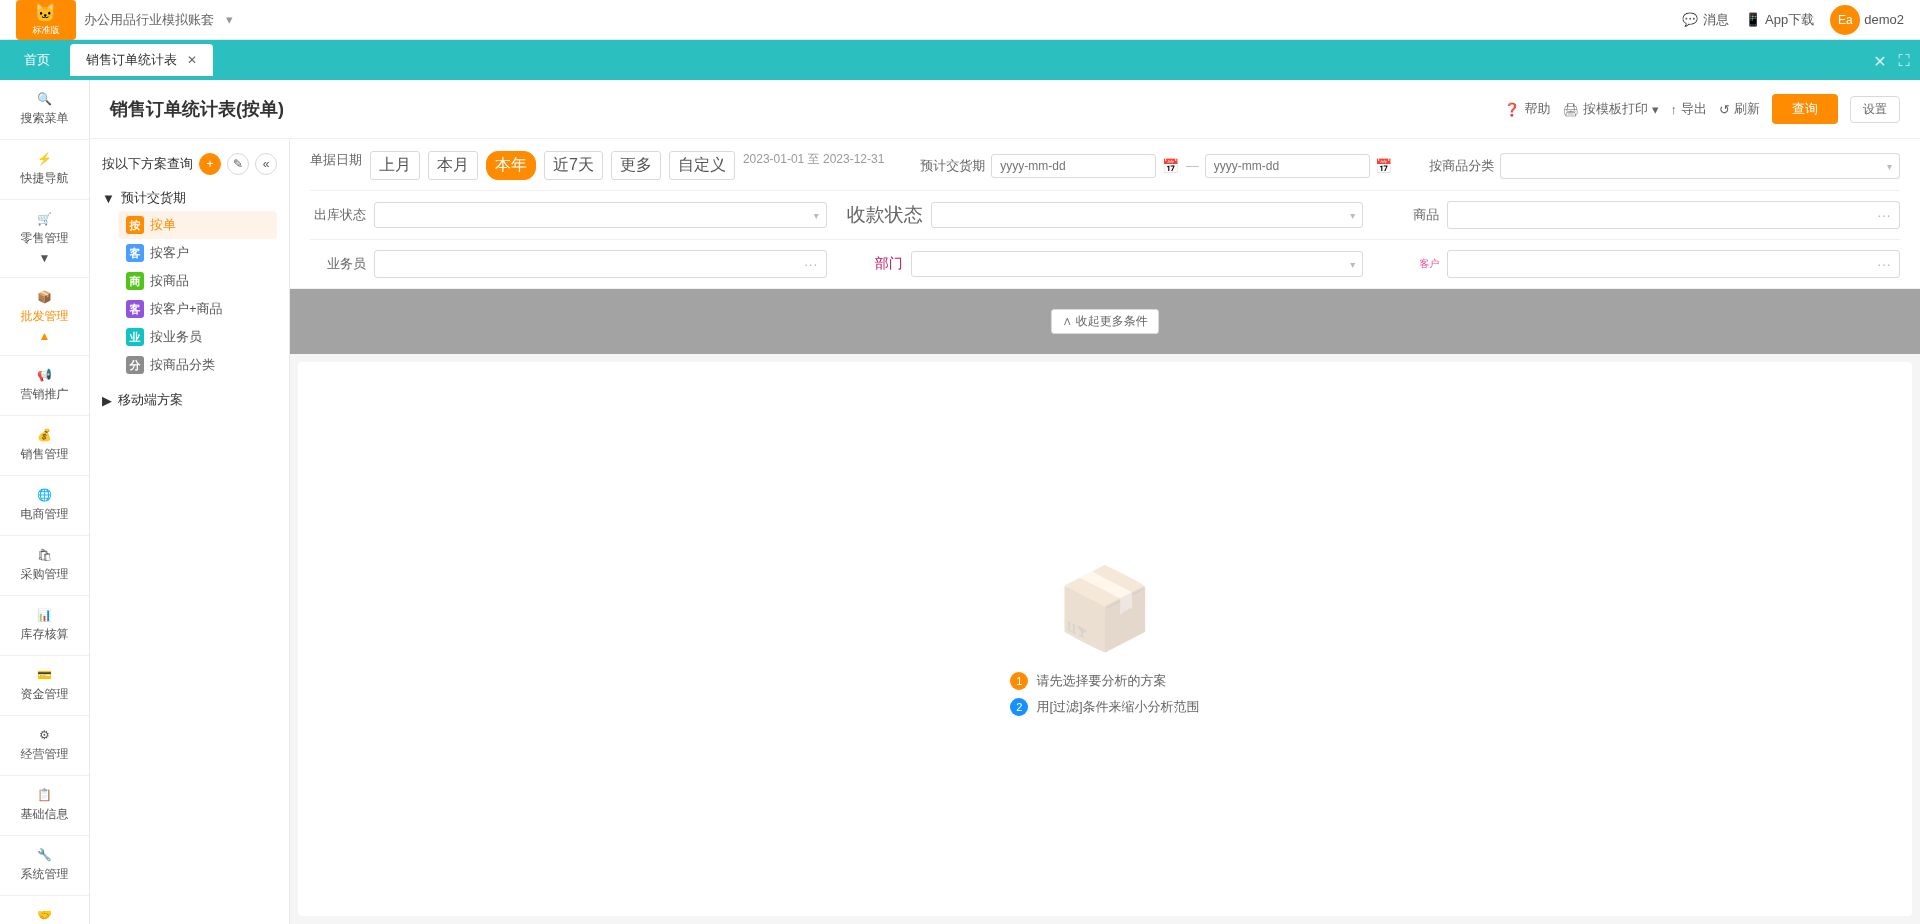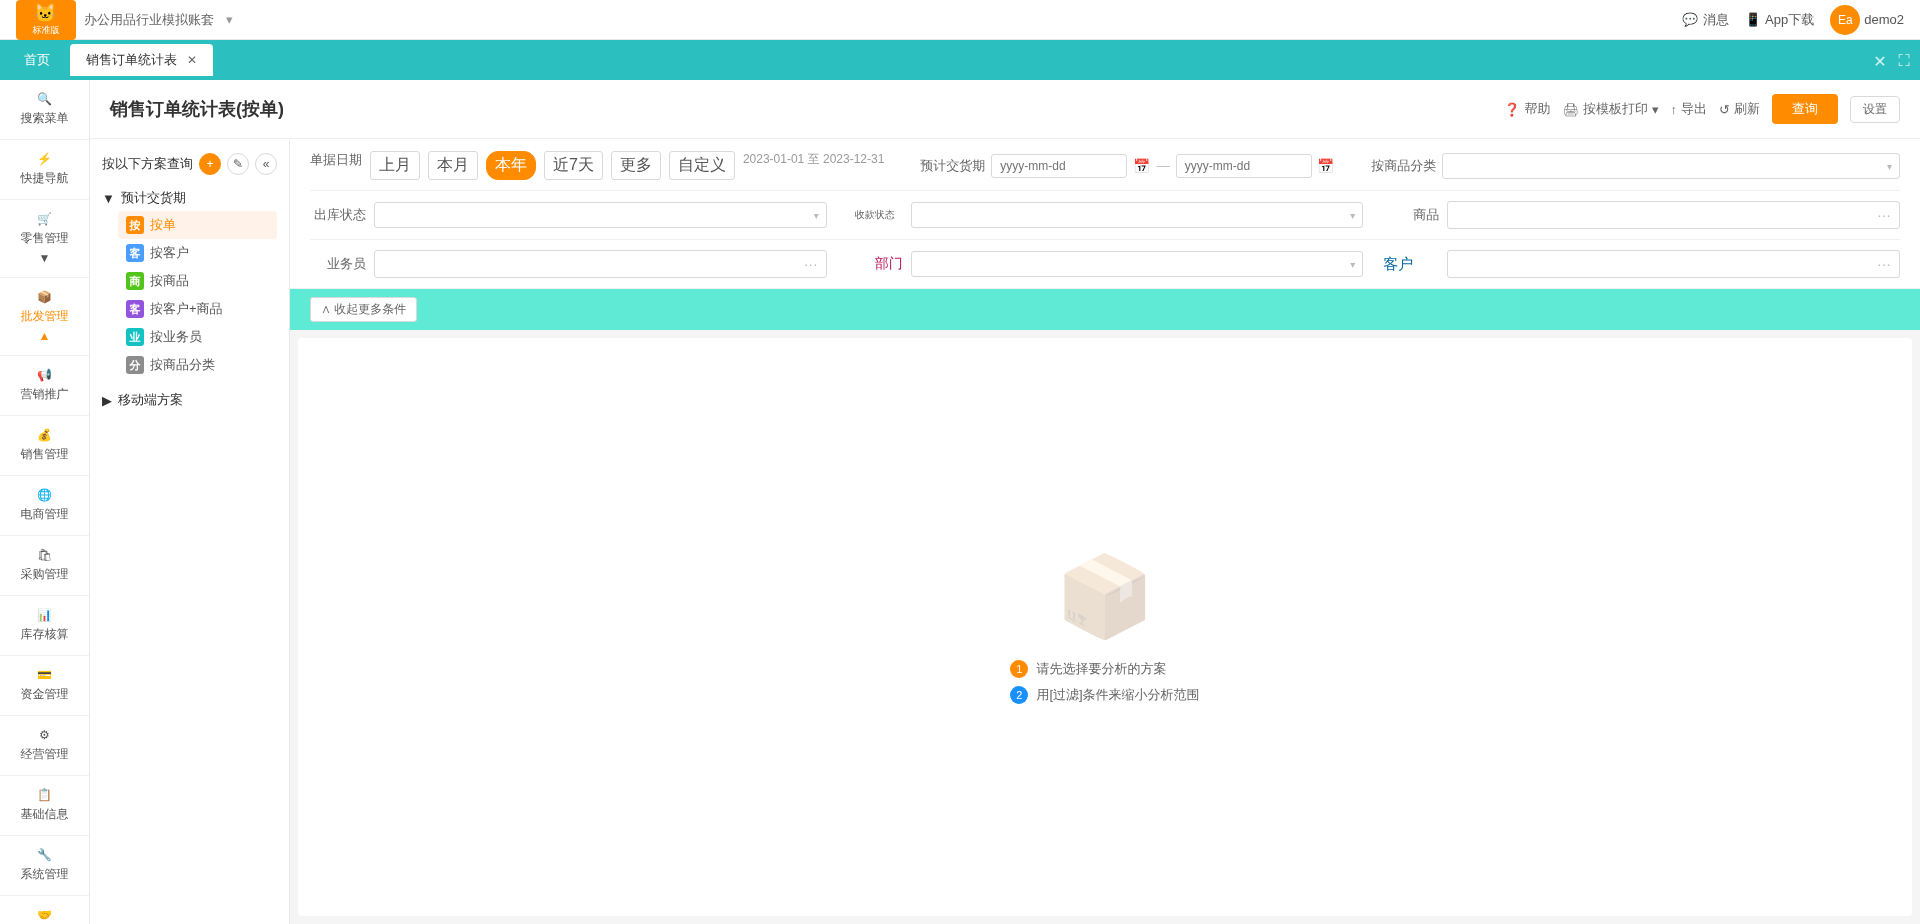--- a/index.html
+++ b/index.html
@@ -37,21 +37,21 @@
     
     .content-area { flex: 1; display: flex; flex-direction: column; overflow: hidden; }
     .page-title { font-size: 18px; font-weight: bold; color: #333; }
     .page-actions { display: flex; align-items: center; gap: 12px; }
     .action-btn { display: flex; align-items: center; gap: 4px; font-size: 13px; color: #666; cursor: pointer; }
     .action-btn-primary { background: #ff8c00; color: #fff; border: none; padding: 6px 20px; border-radius: 4px; font-size: 13px; cursor: pointer; }
     .action-btn-secondary { background: #fff; color: #666; border: 1px solid #d9d9d9; padding: 4px 12px; border-radius: 4px; font-size: 12px; cursor: pointer; }
     .date-btn { padding: 3px 8px; border: 1px solid #d9d9d9; border-radius: 3px; background: #fff; font-size: 16px; cursor: pointer; color: #555; }
     .date-btn.active { background: #ff8c00; color: #fff; border-color: #ff8c00; border-radius: 12px; }
     .filter-input { border: 1px solid #d9d9d9; border-radius: 3px; padding: 4px 8px; font-size: 12px; color: #999; background: #fff; }
-    .filter-input-wide { width: 136px; }
+    .filter-input-wide { width: 165px; }
 
     
     .left-panel { width: 200px; background: #fff; border-right: 1px solid #e8e8e8; padding: 8px 0; }
     .left-panel-header { display: flex; align-items: center; justify-content: space-between; padding: 6px 12px; }
     .left-panel-title { font-size: 13px; color: #333; }
     .left-panel-icons { display: flex; gap: 6px; }
     .lp-icon { width: 22px; height: 22px; border-radius: 50%; border: 1px solid #d9d9d9; display: flex; align-items: center; justify-content: center; font-size: 12px; cursor: pointer; color: #555; }
     .lp-icon.orange { background: #ff8c00; border-color: #ff8c00; color: #fff; }
     .tree-section { padding: 4px 12px; }
     .tree-parent { display: flex; align-items: center; gap: 6px; padding: 4px 0; cursor: pointer; font-size: 13px; color: #333; }
@@ -63,21 +63,21 @@
     .icon-blue { background: #4a9eff; color: #fff; }
     .icon-green { background: #52c41a; color: #fff; }
     .icon-purple { background: #9254de; color: #fff; }
     .icon-teal { background: #13c2c2; color: #fff; }
     .icon-gray { background: #8c8c8c; color: #fff; }
 
     
     .content-main { flex: 1; display: flex; overflow: hidden; }
     .right-content { flex: 1; display: flex; flex-direction: column; overflow: hidden; background: #f5f5f5; }
 
-    .collapse-bar { background: #5eead4; padding: 8px 20px; display: flex; border-top: 1px solid #f0f0f0; }
+    .collapse-bar { background: #a3a3a3; padding: 20px 20px; display: flex; justify-content: center; border-top: 1px solid #f0f0f0; }
     .collapse-btn { display: flex; align-items: center; gap: 4px; font-size: 12px; color: #666; cursor: pointer; border: 1px solid #d9d9d9; border-radius: 3px; padding: 3px 10px; background: #fff; }
 
     
     .empty-state { flex: 1; display: flex; flex-direction: column; align-items: center; justify-content: center; gap: 16px; background: #fff; margin: 8px; border-radius: 4px; }
     .empty-tips { display: flex; flex-direction: column; gap: 8px; }
     .empty-tip { display: flex; align-items: center; gap: 8px; font-size: 13px; color: #666; }
     .tip-num { width: 18px; height: 18px; border-radius: 50%; background: #1890ff; color: #fff; font-size: 11px; display: flex; align-items: center; justify-content: center; }
     .tip-num.orange { background: #ff8c00; }
 
     
@@ -313,21 +313,21 @@
             <div style="display:flex; align-items:center; gap:8px;">
               <span style="color:#666; font-size:13px; white-space:nowrap; min-width:56px; text-align:right;">出库状态</span>
               <div style="position:relative; flex:1;">
                 <select class="fi-select" style="width:100%;">
                   <option value=""></option>
                 </select>
                 <span class="fi-select-arrow">▾</span>
               </div>
             </div>
             <div style="display:flex; align-items:center; gap:8px;">
-              <span style="color:#666; font-size:10px; white-space:nowrap; min-width:56px; text-align:center;">收款状态</span>
+              <span style="color:#666; font-size:19px; white-space:nowrap; min-width:56px; text-align:right;">收款状态</span>
               <div style="position:relative; flex:1;">
                 <select class="fi-select" style="width:100%;">
                   <option value=""></option>
                 </select>
                 <span class="fi-select-arrow">▾</span>
               </div>
             </div>
             <div style="display:flex; align-items:center; gap:8px;">
               <span style="color:#666; font-size:13px; white-space:nowrap; min-width:56px; text-align:right;">商品</span>
               <div style="flex:1; border:1px solid #d9d9d9; border-radius:3px; padding:5px 8px; display:flex; justify-content:flex-end;">
@@ -346,21 +346,21 @@
             <div style="display:flex; align-items:center; gap:8px;">
               <span style="color:#be185d; font-size:14px; white-space:nowrap; min-width:56px; text-align:right;">部门</span>
               <div style="position:relative; flex:1;">
                 <select class="fi-select" style="width:100%;">
                   <option value=""></option>
                 </select>
                 <span class="fi-select-arrow">▾</span>
               </div>
             </div>
             <div style="display:flex; align-items:center; gap:8px;">
-              <span style="color:#0369a1; font-size:15px; white-space:nowrap; min-width:56px; text-align:left;">客户</span>
+              <span style="color:#ec4899; font-size:10px; white-space:nowrap; min-width:56px; text-align:right;">客户</span>
               <div style="flex:1; border:1px solid #d9d9d9; border-radius:3px; padding:5px 8px; display:flex; justify-content:flex-end;">
                 <span style="color:#bbb; font-size:14px;">···</span>
               </div>
             </div>
           </div>
         </div>
 
         <div class="collapse-bar">
           <button class="collapse-btn">∧ 收起更多条件</button>
         </div>

